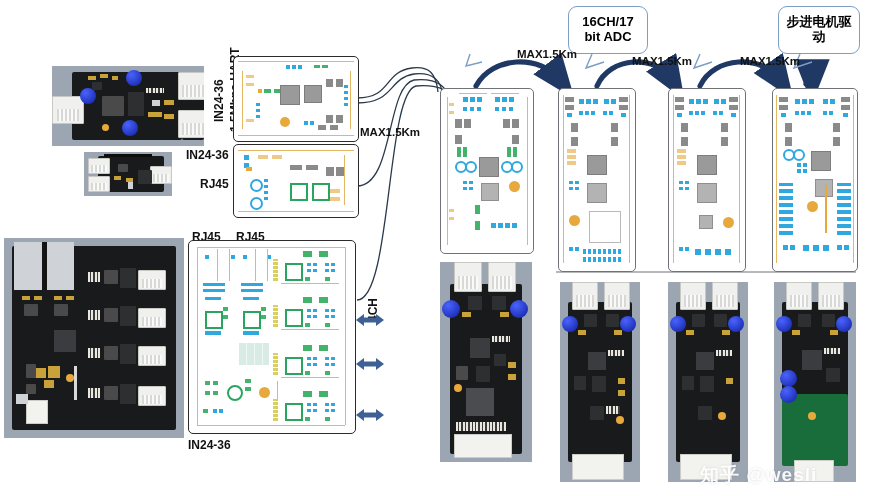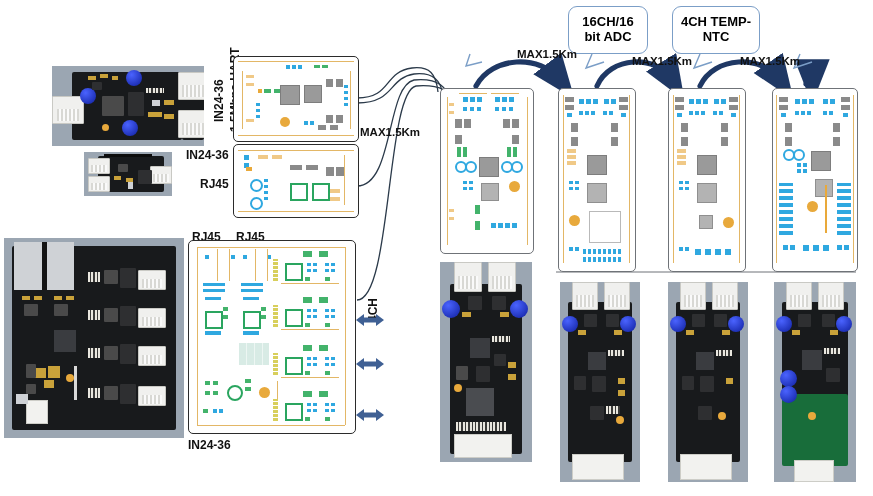--- a/index.html
+++ b/index.html
@@ -87,26 +87,26 @@
       <path d="M700,54 L694,68 L712,62"></path>
       <path d="M800,54 L794,68 L812,62"></path>
     </g>
 
     <g stroke="#6f7378" stroke-width="1.1">
       <path d="M556,272 L856,272" fill="none"></path>
     </g>
   </svg>
 
   <div class="callout" style="left:568px;top:6px;width:80px;height:48px;font-size:13px;">
-    <span style="white-space:pre-line">16CH/16
+    <span style="white-space:pre-line">16CH/17
 bit ADC</span>
   </div>
-  <div class="callout" style="left:672px;top:6px;width:88px;height:48px;font-size:13px;">
-    <span style="white-space:pre-line">4CH TEMP-
-NTC</span>
+  <div class="callout" style="left:778px;top:6px;width:82px;height:48px;font-size:13px;">
+    <span style="white-space:pre-line">步进电机驱
+动</span>
   </div>
 
   <div class="lbl" style="left:517px;top:48px;font-size:11.5px;">MAX1.5Km</div>
   <div class="lbl" style="left:632px;top:55px;font-size:11.5px;">MAX1.5Km</div>
   <div class="lbl" style="left:740px;top:55px;font-size:11.5px;">MAX1.5Km</div>
   <div class="lbl" style="left:360px;top:126px;font-size:11.5px;">MAX1.5Km</div>
 
   <div class="lbl vlbl" style="left:228px;top:132px;font-size:12px;transform:rotate(-90deg);">1.5Mbps UART</div>
   <div class="lbl vlbl" style="left:212px;top:122px;font-size:12px;transform:rotate(-90deg);">IN24-36</div>
   <div class="lbl" style="left:186px;top:148px;font-size:12px;">IN24-36</div>
@@ -646,14 +646,15 @@
     <div class="chipd" style="left:48px;top:32px;width:13px;height:13px;"></div>
     <div class="chipy" style="left:18px;top:48px;width:8px;height:5px;"></div>
     <div class="chipy" style="left:56px;top:48px;width:8px;height:5px;"></div>
     <div class="qfp" style="left:28px;top:68px;width:20px;height:20px;background:#3a3c40;border:none;"></div>
     <div class="pinhdr" style="left:50px;top:66px;width:16px;height:6px;"></div>
     <div class="chipd" style="left:52px;top:86px;width:14px;height:14px;"></div>
     <div class="logo" style="left:34px;top:130px;width:8px;height:8px;"></div>
     <div class="conn" style="left:20px;top:178px;width:38px;height:20px;"></div>
   </div>
 
+  <div class="wm" style="left:700px;top:462px;font-size:19px;">知乎 @wesli</div>
 
 </div>
 
 </body></html>

